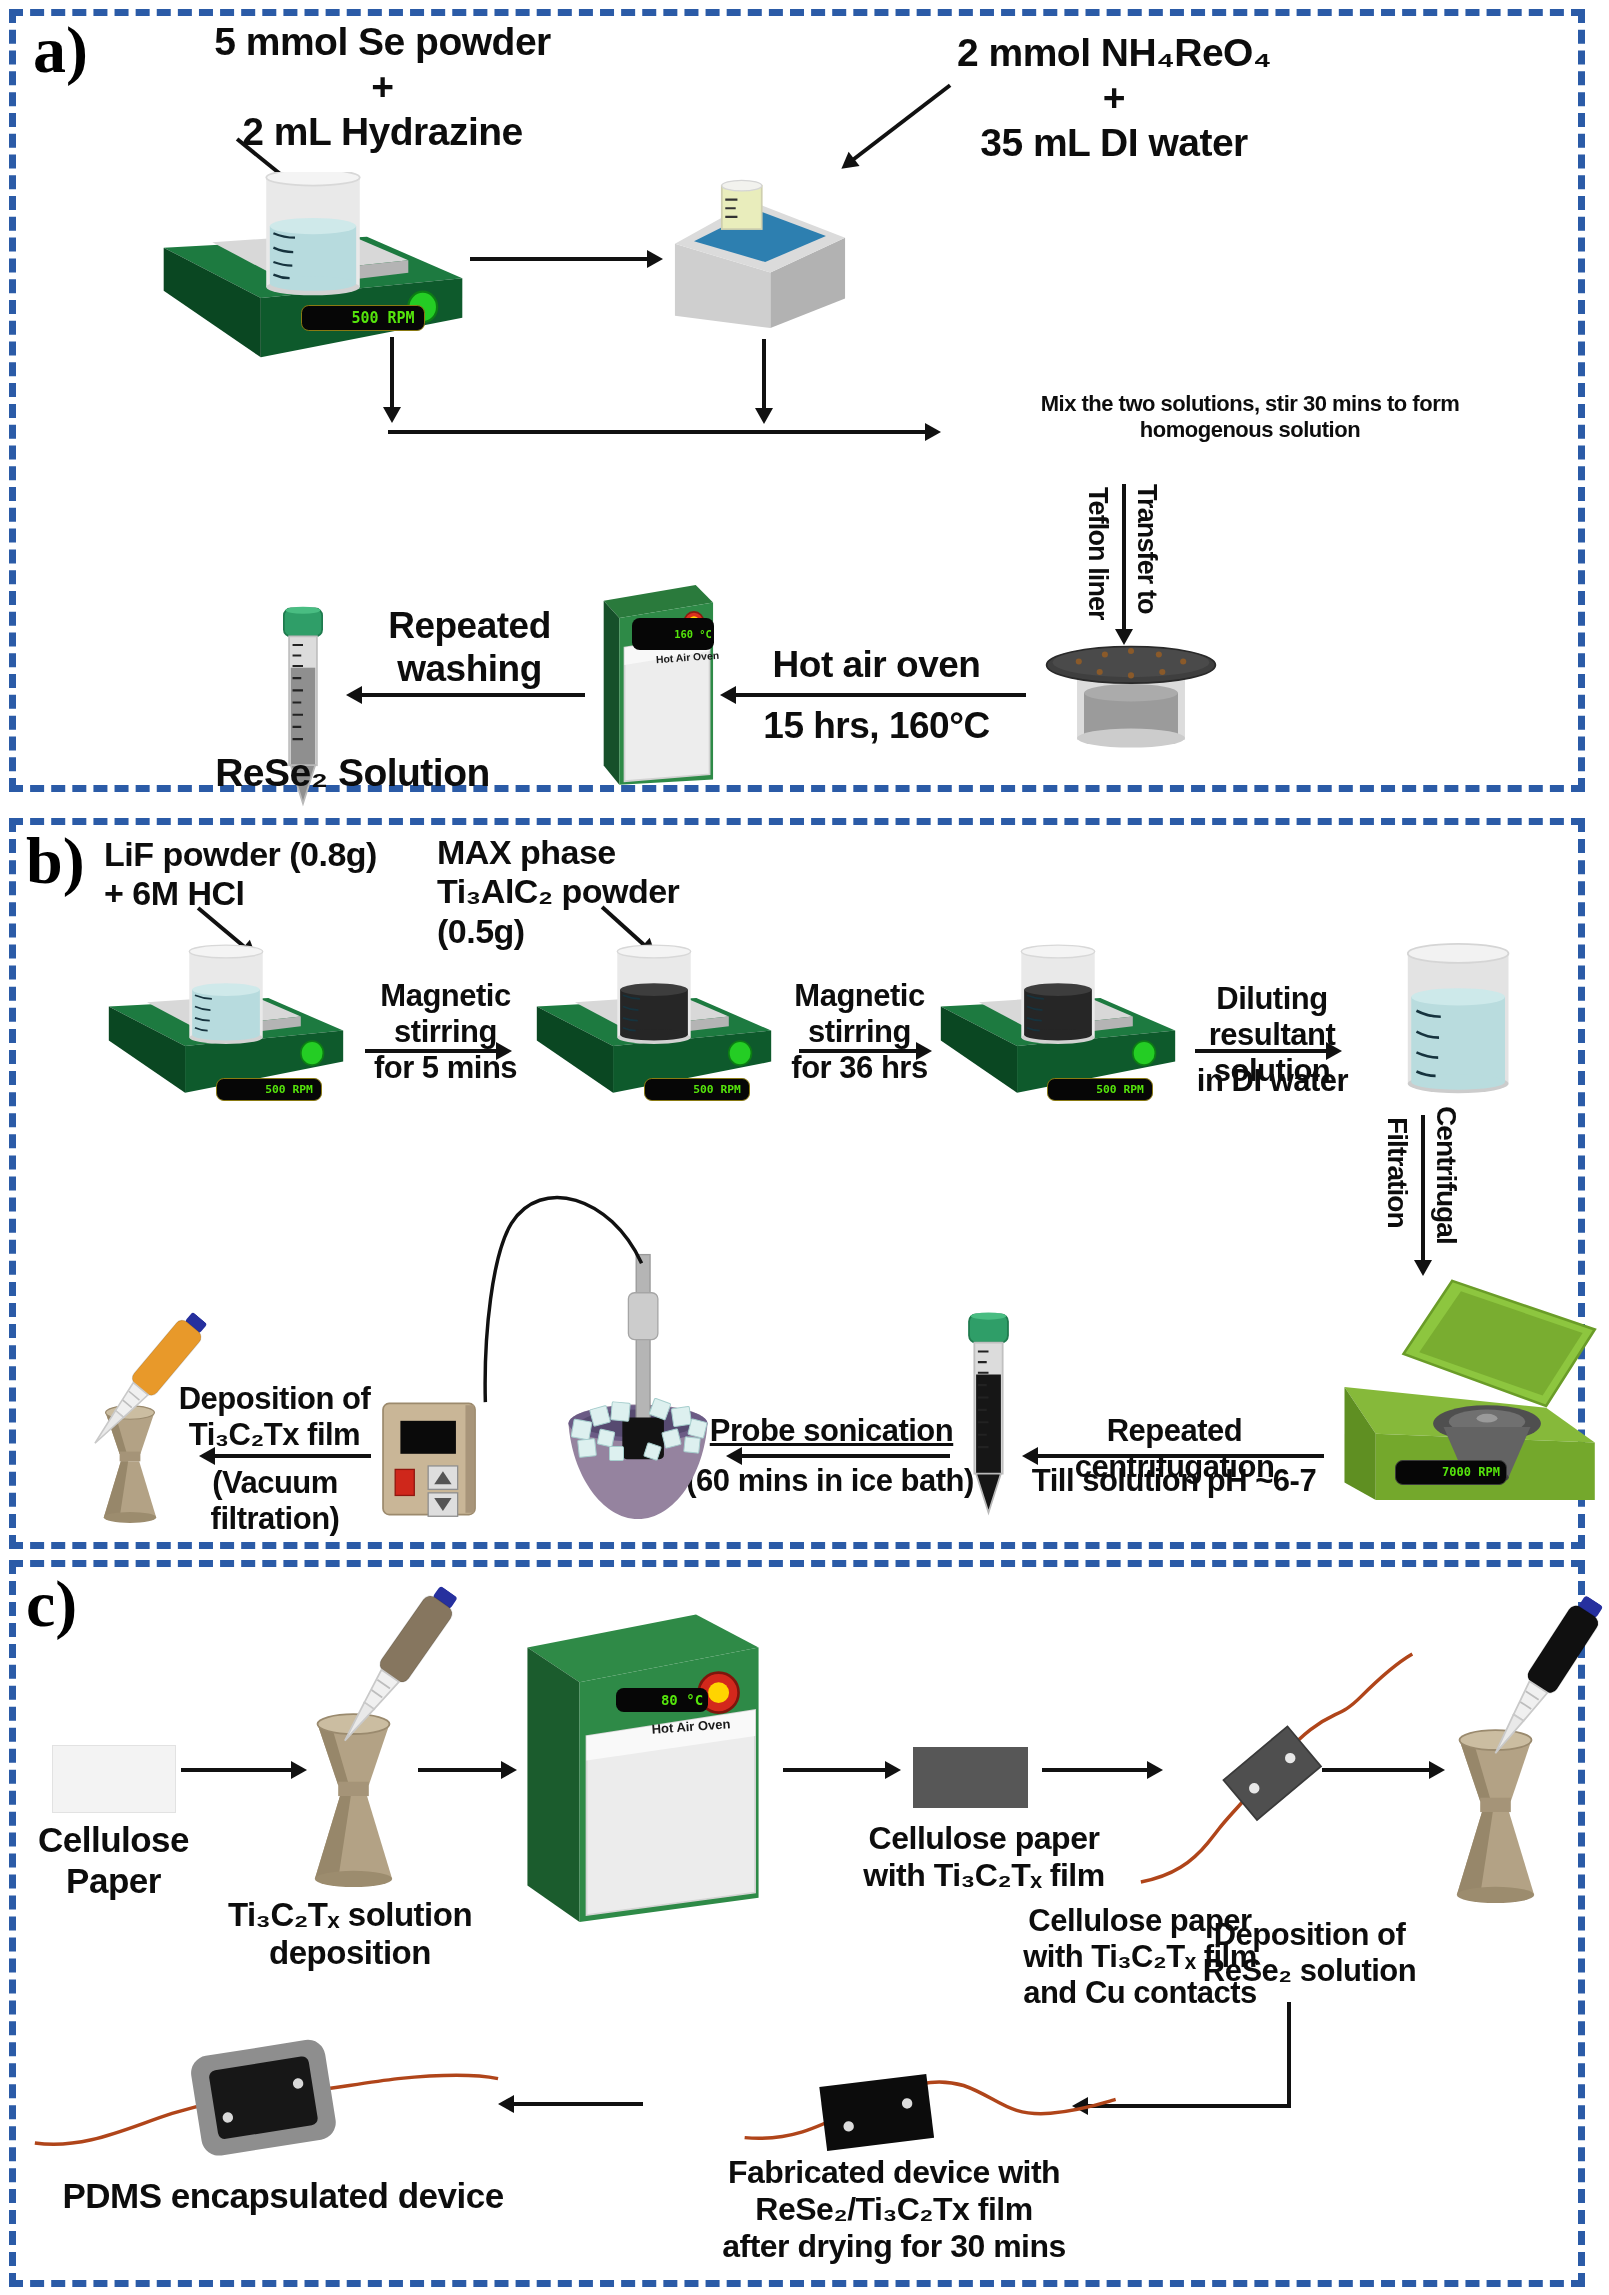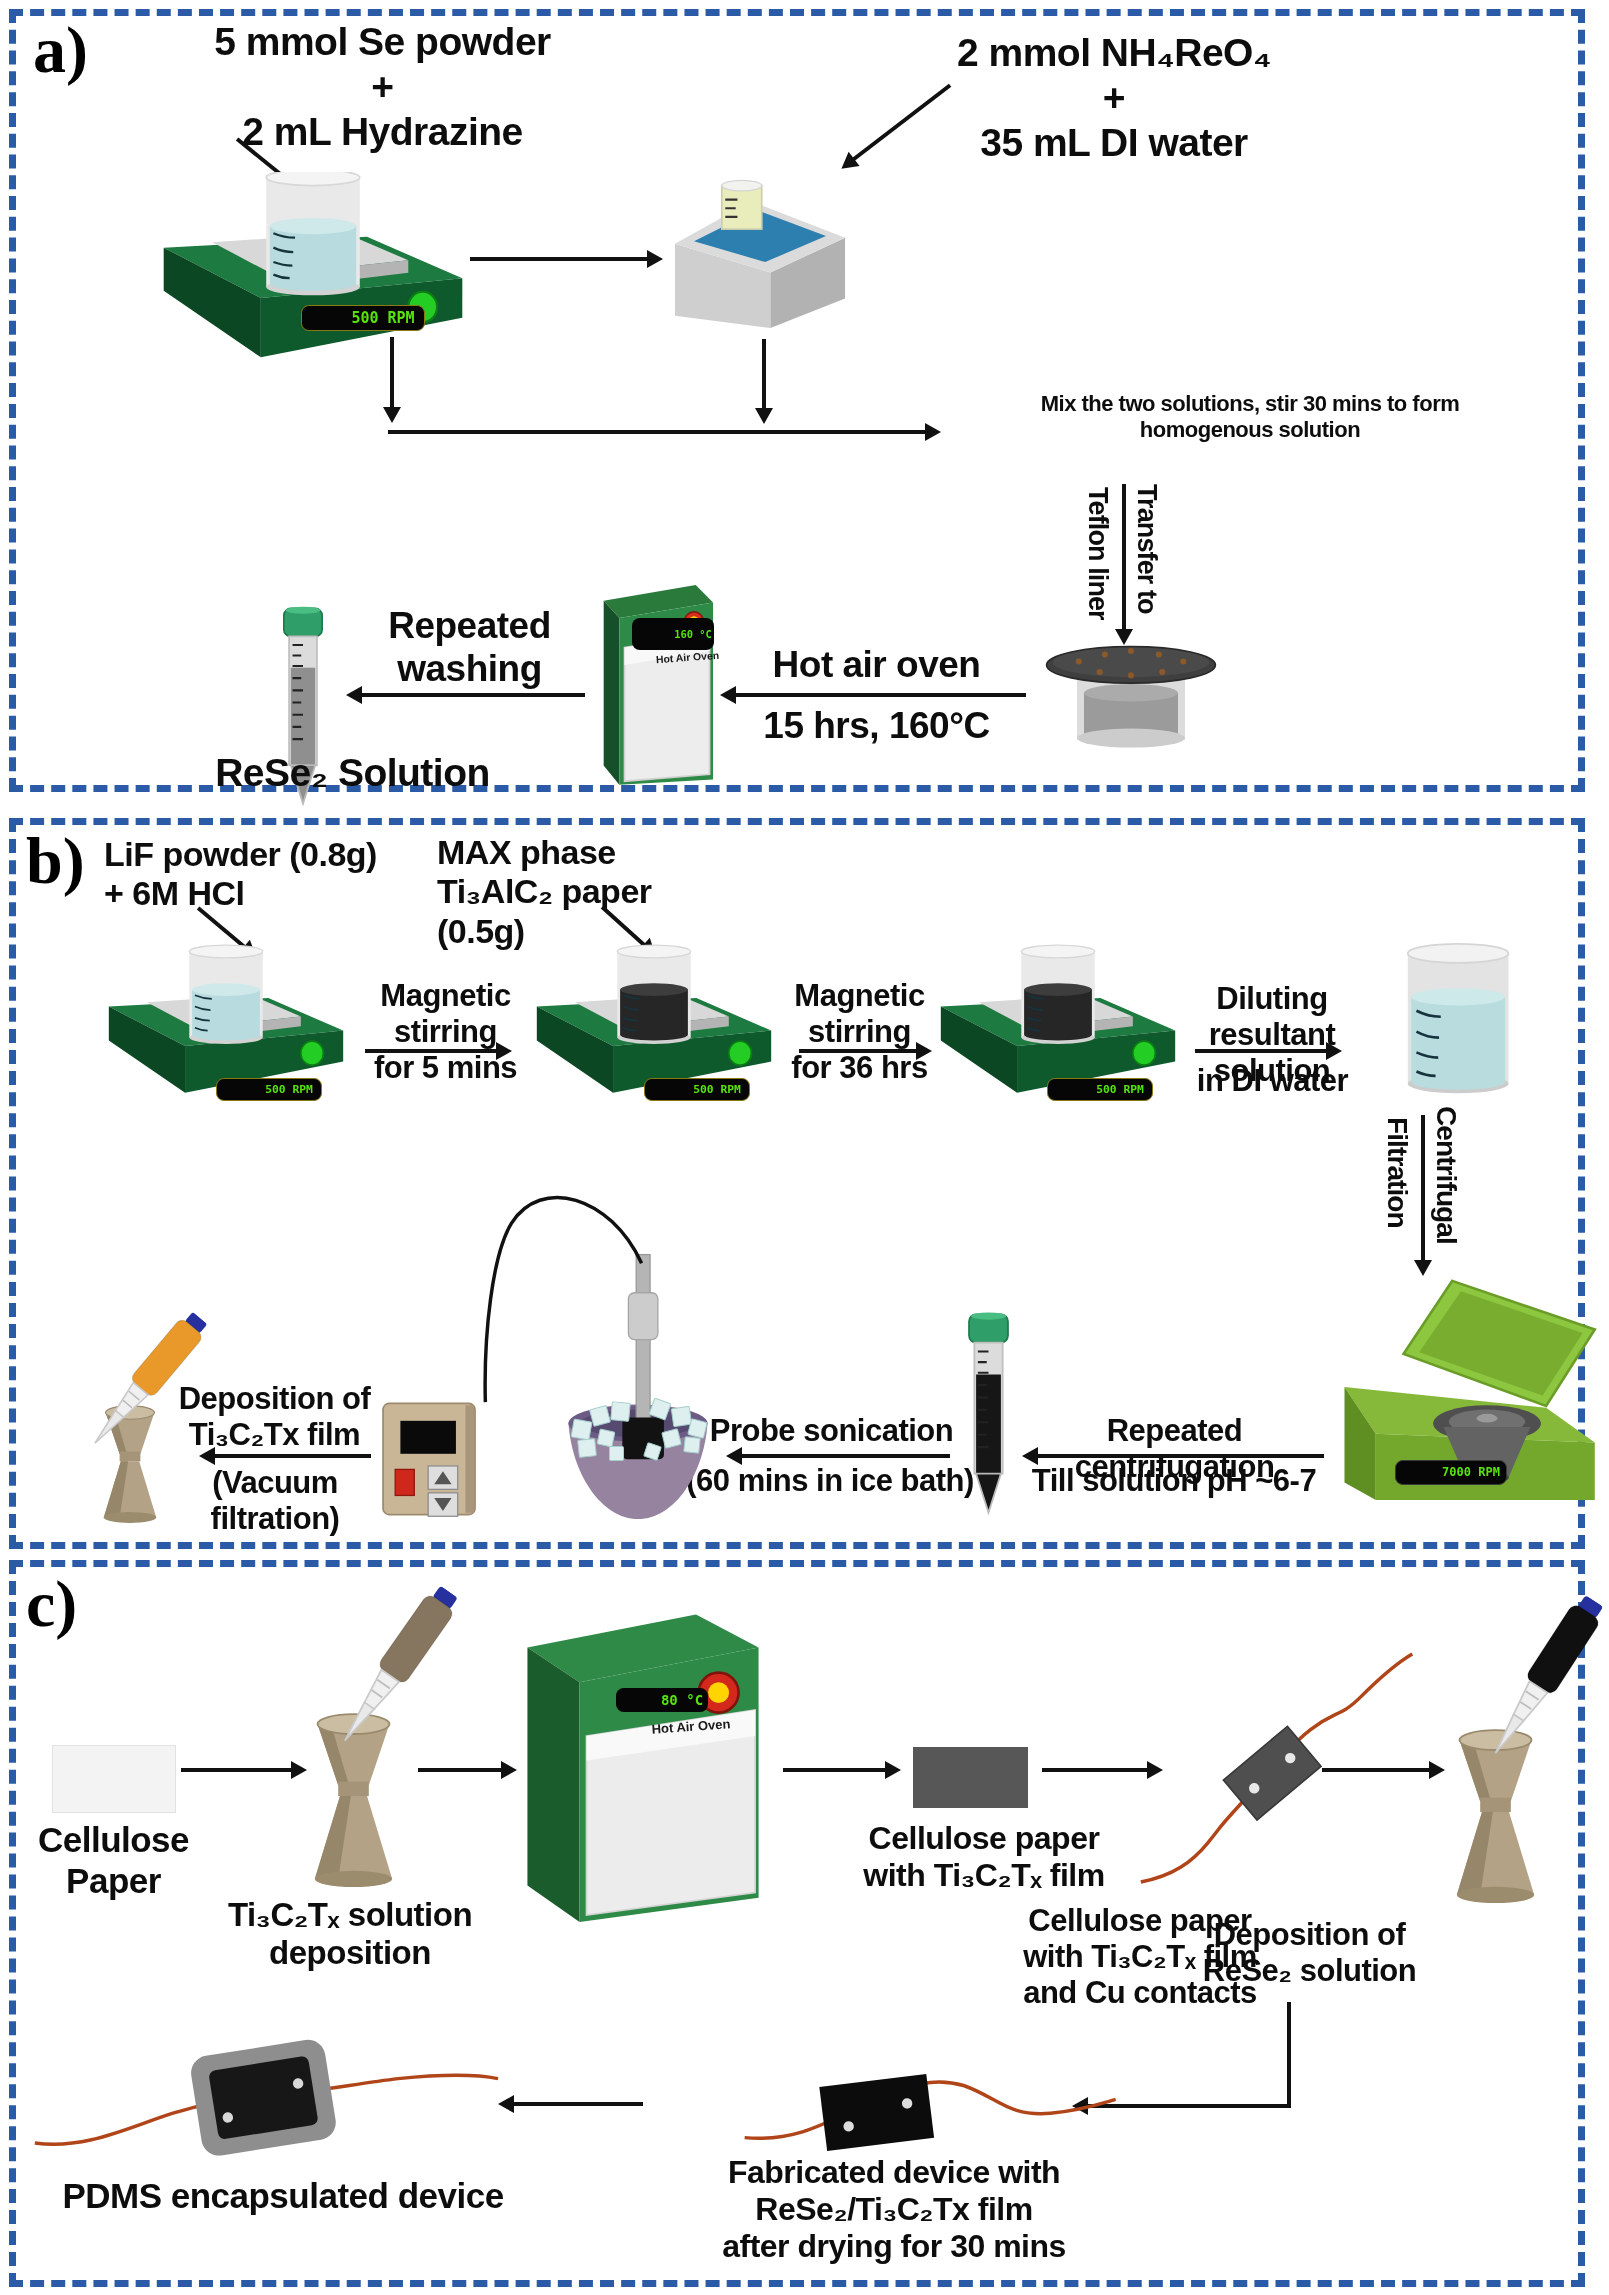--- a/index.html
+++ b/index.html
@@ -158,21 +158,21 @@
     <use href="#sym-tube"></use>
   </svg>
   <div class="t" style="left:209px;top:750px;width:287px;font-size:39px;">ReSe₂ Solution</div>
 
   <div class="panel" style="left:8.7px;top:818px;width:1576px;height:731px;"></div>
   <div class="plabel" style="left:26px;top:823px;">b)</div>
 
   <div class="t tl" style="left:104px;top:835px;width:313px;font-size:34px;">LiF powder (0.8g)
 + 6M HCl</div>
   <div class="t tl" style="left:437px;top:833px;width:296px;font-size:34px;">MAX phase
-Ti₃AlC₂ paper
+Ti₃AlC₂ powder
 (0.5g)</div>
 
   <div class="ar hr rot" style="left:198px;top:906px;width:61px;transform:rotate(40deg);"></div>
   <div class="ar hr rot" style="left:602px;top:905px;width:57px;transform:rotate(42deg);"></div>
 
   <svg class="eq" style="left:106px;top:938px;width:240px;height:195px;--liq:#b7dbde;--liqtop:#cfe9ea;" viewBox="0 0 276 224" width="240" height="195">
     <use href="#sym-stirrer"></use>
   </svg>
   <div class="lcd" style="left:216px;top:1078px;width:64px;height:21px;font-size:11.3px;border:1.7px solid #8a7a12;">500 RPM</div>
 
@@ -228,21 +228,21 @@
   <div class="lcd" style="left:1395px;top:1460px;width:70px;height:22.6px;font-size:12px;border:1.7px solid #3a3a3a;">7000 RPM</div>
 
   <div class="t" style="left:1009px;top:1413px;width:331px;font-size:31px;">Repeated centrifugation</div>
   <div class="ar hl" style="left:1037px;top:1454px;width:287px;"></div>
   <div class="t" style="left:1026px;top:1463px;width:296px;font-size:31px;">Till solution pH ~6-7</div>
 
   <svg class="eq" style="left:960px;top:1310px;width:57px;height:214px;--tc:#161616;" viewBox="0 0 66 246" width="57" height="214">
     <use href="#sym-tube"></use>
   </svg>
 
-  <div class="t" style="left:701px;top:1413px;width:261px;font-size:31px;">Probe sonication</div>
+  <div class="t" style="left:701px;top:1413px;width:261px;font-size:31px;text-decoration:underline;">Probe sonication</div>
   <div class="ar hl" style="left:741px;top:1454px;width:209px;"></div>
   <div class="t" style="left:682px;top:1463px;width:296px;font-size:31px;">(60 mins in ice bath)</div>
 
   <svg class="eq" viewBox="0 0 168 160" style="left:565px;top:1387px;width:146px;height:139px;">
     <path d="M4,42 C8,100 42,152 84,152 C126,152 160,100 164,42 L164,42 C164,30 128,20 84,20 C40,20 4,30 4,42 Z" fill="#95839f"></path>
     <ellipse cx="84" cy="42" rx="80" ry="21" fill="#6b5b85"></ellipse>
     <ellipse cx="84" cy="42" rx="66" ry="16" fill="#564a70"></ellipse>
   </svg>
   <svg class="eq" viewBox="0 0 60 246" style="left:618px;top:1249px;width:52px;height:214px;">
     <rect x="21" y="6" width="16" height="192" fill="#b5b5b5" stroke="#999" stroke-width="1.5"></rect>

